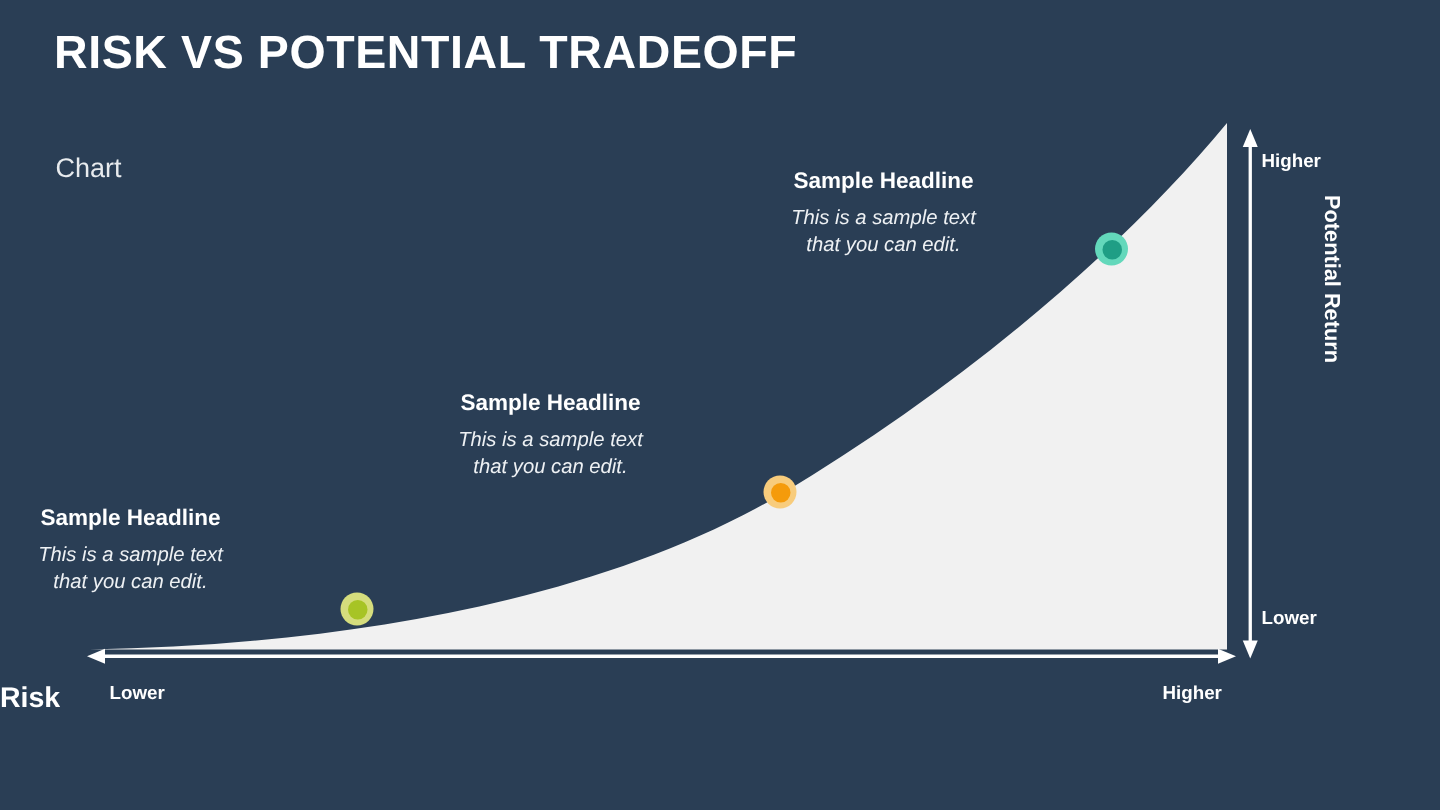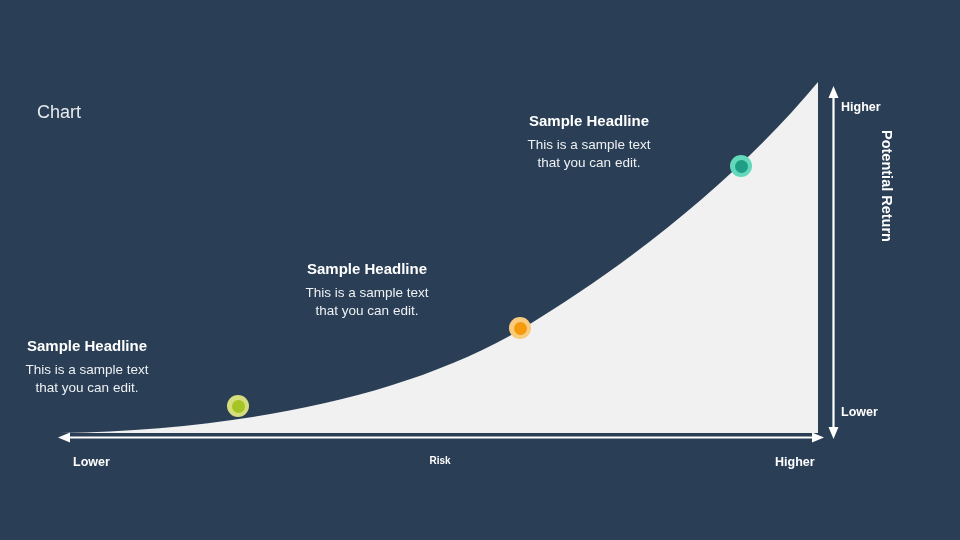--- a/index.html
+++ b/index.html
@@ -68,20 +68,21 @@
     font-weight: bold;
     color: #ffffff;
     line-height: 1.25;
     margin-bottom: 5px;
   }
   .callout .body-line {
     font-size: 13.5px;
     font-weight: normal;
     color: #eef1f4;
     line-height: 1.35;
+    font-style: italic;
   }
 
   #callout-high  { left: 455px; top: 112px; width: 268px; }
   #callout-mid   { left: 233px; top: 260px; width: 268px; }
   #callout-low   { left: -47px; top: 337px; width: 268px; }
 
   
   .dot {
     position: absolute;
     width: 22px;
@@ -119,22 +120,22 @@
     white-space: nowrap;
     text-align: center;
   }
   #x-label-lower  { left: 73px;  top: 455px; }
   #x-label-higher { left: 775px; top: 455px; }
   #x-axis-title {
     position: absolute;
     left: 0;
     top: 455px;
     width: 880px;
-    text-align: center;
-    font-size: 10px;
+    text-align: left;
+    font-size: 19px;
     font-weight: bold;
     color: #ffffff;
   }
   #y-label-higher { left: 841px; top: 100px; }
   #y-label-lower  { left: 841px; top: 405px; }
   #y-axis-title {
     position: absolute;
     left: 807px;
     top: 178px;
     width: 160px;
@@ -145,20 +146,21 @@
     transform: rotate(90deg);
     transform-origin: center center;
     white-space: nowrap;
   }
 </style>
 </head>
 <body>
 
 <div id="slide">
 
+  <div id="title">RISK VS POTENTIAL TRADEOFF</div>
   <div id="subtitle">Chart</div>
 
   <div id="plot">
 
     <svg id="curve-svg" viewBox="0 0 960 540">
       <path d="M 60,433
                C 230,430 400,400 520,330
                C 640,258 745,170 818,82
                L 818,433 Z" fill="#f1f1f1" stroke="none"></path>
     </svg>

